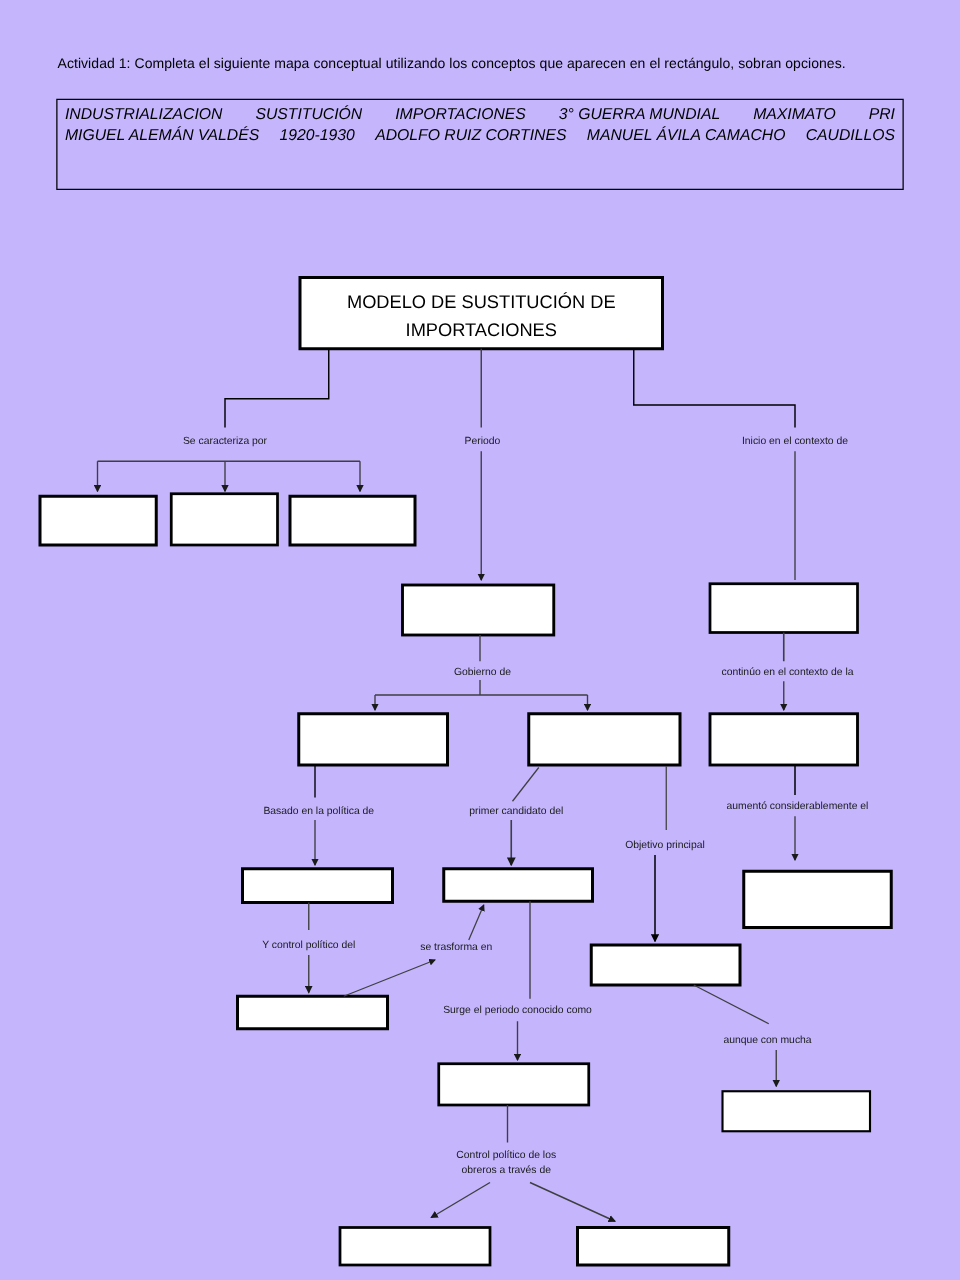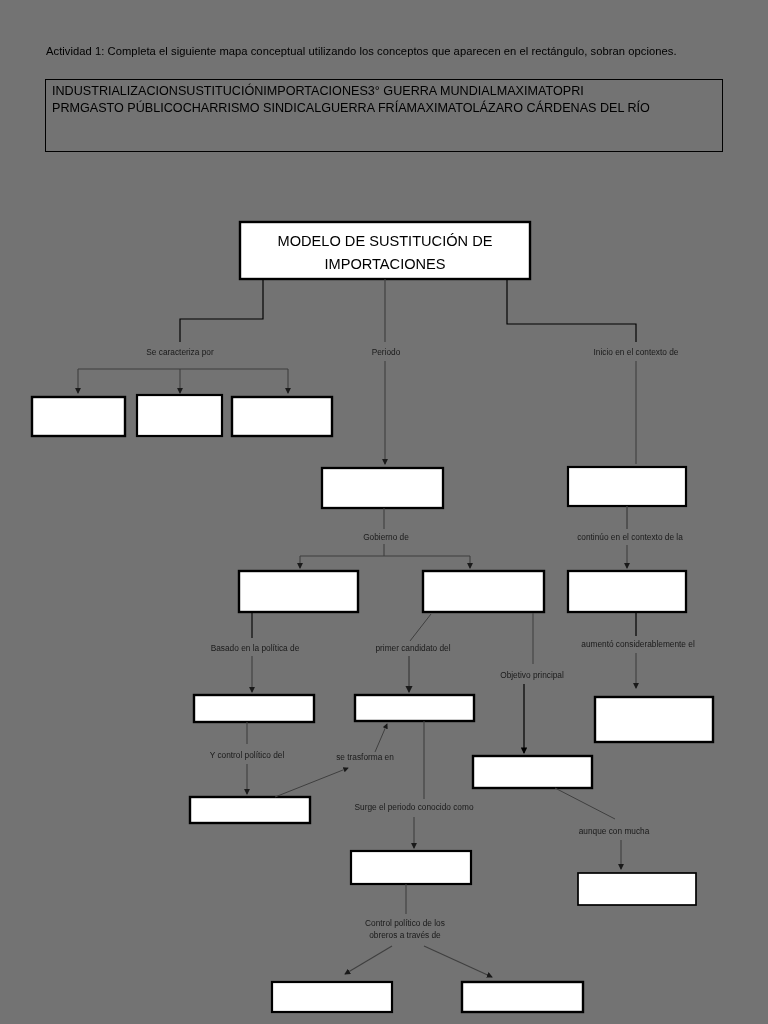--- a/index.html
+++ b/index.html
@@ -9,21 +9,21 @@
     background: #ffffff;
   }
   body {
     font-family: "Liberation Sans", sans-serif;
     color: #000000;
   }
   #page {
     position: relative;
     width: 768px;
     height: 1024px;
-    background: #737373;
+    background: #c4b5fd;
     overflow: hidden;
   }
 
   
   #instruction {
     position: absolute;
     left: 46px;
     top: 44px;
     width: 690px;
     font-size: 11.2px;
@@ -38,24 +38,26 @@
     left: 45px;
     top: 79px;
     width: 678px;
     height: 73px;
     border: 1.3px solid #000;
     box-sizing: border-box;
     padding: 3px 6px 0 6px;
   }
   .wb-row {
     display: flex;
+    justify-content: space-between;
     align-items: baseline;
     font-size: 12.6px;
     line-height: 17.3px;
     white-space: nowrap;
+    font-style: italic;
   }
   .wb-row span {
     display: inline-block;
   }
 
   
   #map {
     position: absolute;
     left: 0;
     top: 0;
@@ -101,26 +103,25 @@
   <div id="wordbank">
     <div class="wb-row">
       <span>INDUSTRIALIZACION</span>
       <span>SUSTITUCIÓN</span>
       <span>IMPORTACIONES</span>
       <span>3° GUERRA MUNDIAL</span>
       <span>MAXIMATO</span>
       <span>PRI</span>
     </div>
     <div class="wb-row">
-      <span>PRM</span>
-      <span>GASTO PÚBLICO</span>
-      <span>CHARRISMO SINDICAL</span>
-      <span>GUERRA FRÍA</span>
-      <span>MAXIMATO</span>
-      <span>LÁZARO CÁRDENAS DEL RÍO</span>
+      <span>MIGUEL ALEMÁN VALDÉS</span>
+      <span>1920-1930</span>
+      <span>ADOLFO RUIZ CORTINES</span>
+      <span>MANUEL ÁVILA CAMACHO</span>
+      <span>CAUDILLOS</span>
     </div>
   </div>
 
   <div id="map">
     <svg width="768" height="1024" viewBox="0 0 768 1024" xmlns="http://www.w3.org/2000/svg">
       <defs>
         <marker id="arrow" viewBox="0 0 10 10" refX="8.5" refY="5" markerWidth="5.5" markerHeight="5.5" orient="auto-start-reverse">
           <path d="M 0 0 L 10 5 L 0 10 z" fill="#1a1a1a"></path>
         </marker>
         <marker id="arrowdark" viewBox="0 0 10 10" refX="8.5" refY="5" markerWidth="5.5" markerHeight="5.5" orient="auto-start-reverse">

